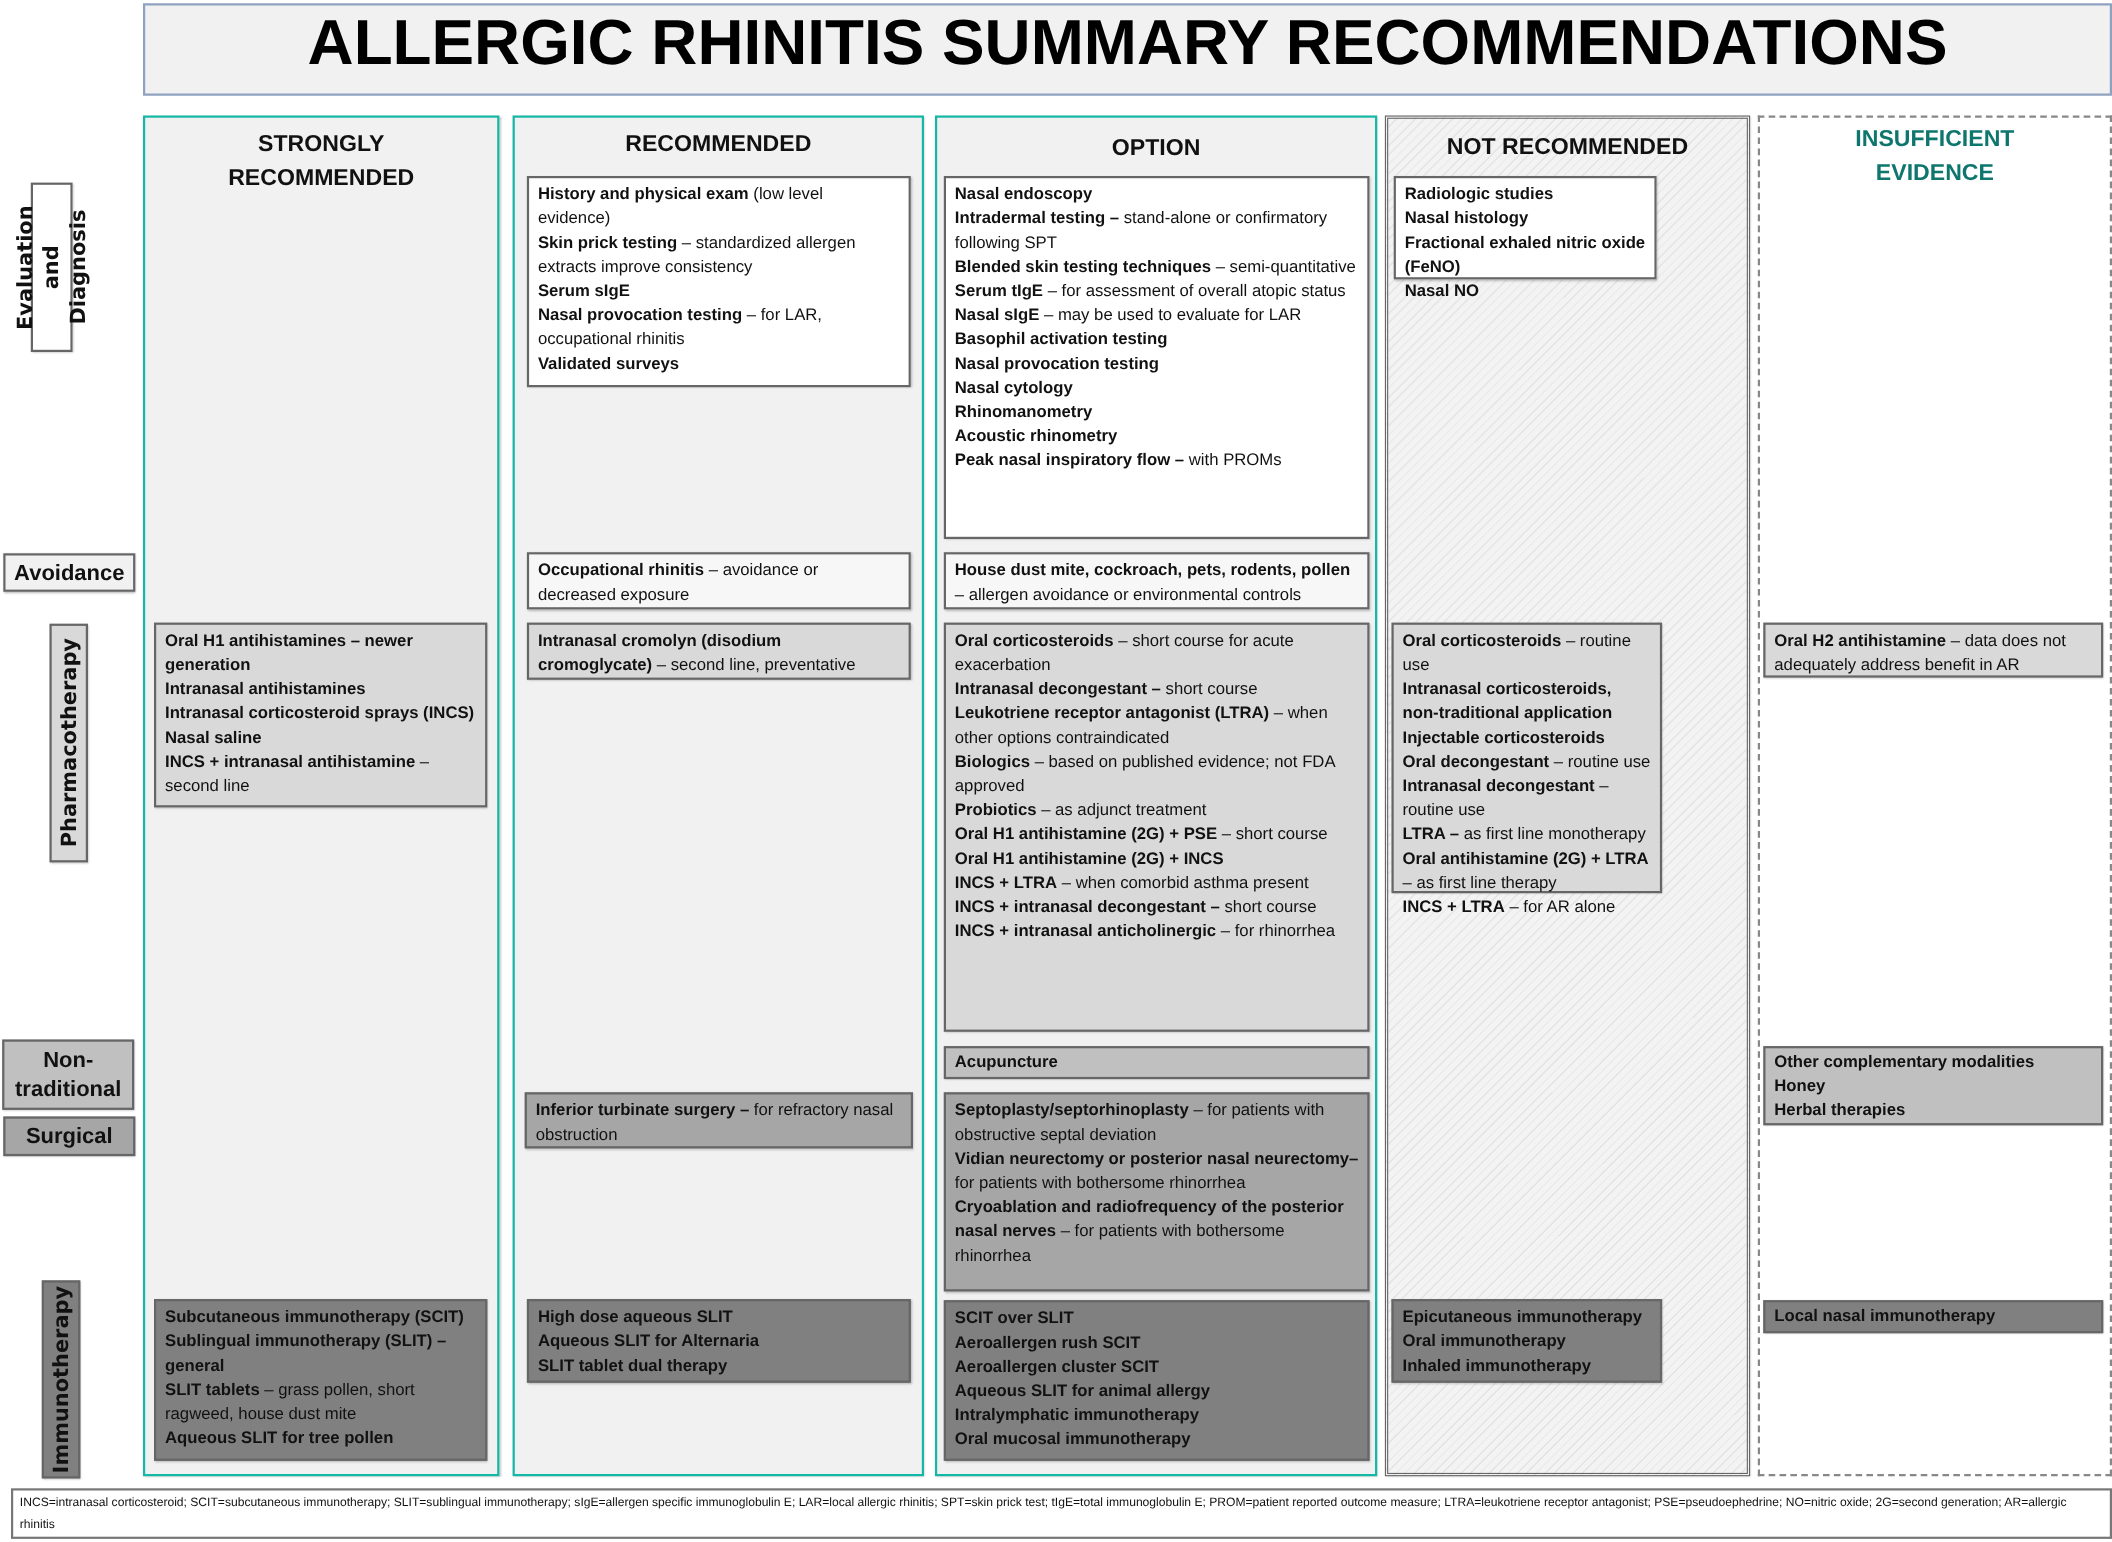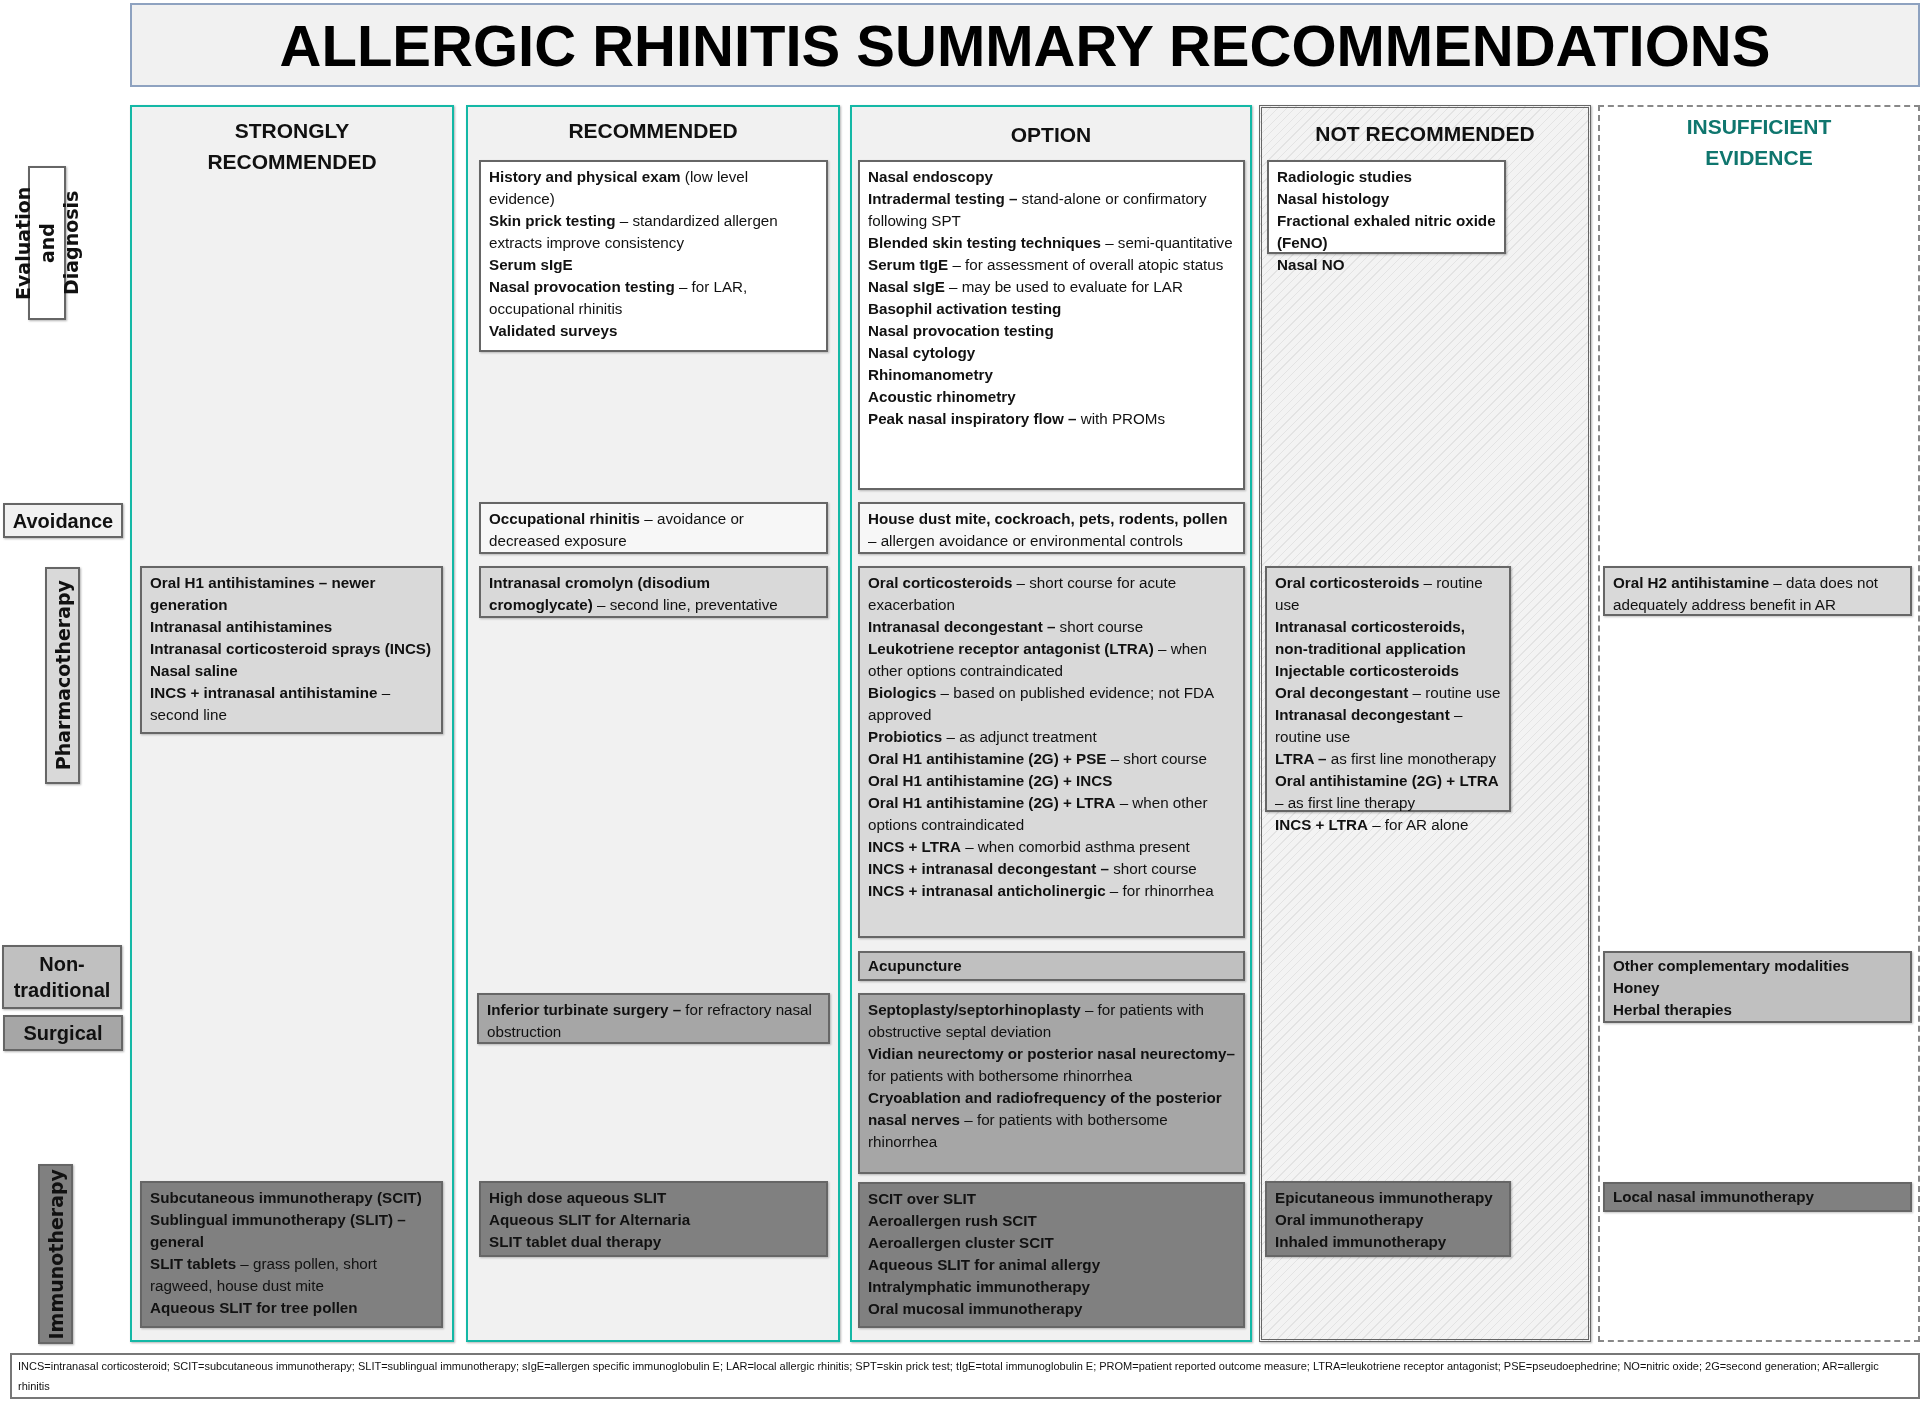--- a/index.html
+++ b/index.html
@@ -5,21 +5,21 @@
   html, body { margin:0; padding:0; }
   body {
     width:1920px; height:1402px; position:relative; background:#ffffff;
     font-family:"Liberation Sans", "DejaVu Sans", sans-serif; color:#111;
     overflow:hidden;
   }
   .abs { position:absolute; box-sizing:border-box; }
   .title-box {
     left:130px; top:3px; width:1790px; height:84px;
     background:#f1f1f1; border:2px solid #8ea2c0;
-    display:flex; align-items:center; justify-content:center;
+    display:flex; justify-content:center;
   }
   .title-text { font-size:58px; font-weight:bold; letter-spacing:0px; color:#000; }
 
   .col {
     top:105px; height:1237px; border:2px solid #14b8a6; background:#f1f1f1;
     box-shadow:1px 1px 2px rgba(0,0,0,0.3);
   }
   .col.notrec {
     background-color:#f3f3f3;
     background-image:repeating-linear-gradient(135deg, #f3f3f3 0px, #f3f3f3 5px, #e3e3e3 5px, #e3e3e3 6px);
@@ -144,21 +144,20 @@
     <span class="item"><b>Intranasal cromolyn (disodium cromoglycate)</b><span class="desc"> – second line, preventative</span></span>
   </div>
 <div class="abs box g1" style="left:858px; top:566px; width:387px; height:372px;">
     <span class="item"><b>Oral corticosteroids</b><span class="desc"> – short course for acute exacerbation</span></span>
     <span class="item"><b>Intranasal decongestant –</b><span class="desc"> short course</span></span>
     <span class="item"><b>Leukotriene receptor antagonist (LTRA)</b><span class="desc"> – when other options contraindicated</span></span>
     <span class="item"><b>Biologics</b><span class="desc"> – based on published evidence; not FDA approved</span></span>
     <span class="item"><b>Probiotics</b><span class="desc"> – as adjunct treatment</span></span>
     <span class="item"><b>Oral H1 antihistamine (2G) + PSE</b><span class="desc"> – short course</span></span>
     <span class="item"><b>Oral H1 antihistamine (2G) + INCS</b></span>
-    <span class="item"><b>Oral H1 antihistamine (2G) + LTRA</b><span class="desc"> – when other options contraindicated</span></span>
     <span class="item"><b>INCS + LTRA</b><span class="desc"> – when comorbid asthma present</span></span>
     <span class="item"><b>INCS + intranasal decongestant –</b><span class="desc"> short course</span></span>
     <span class="item"><b>INCS + intranasal anticholinergic</b><span class="desc"> – for rhinorrhea</span></span>
   </div>
 <div class="abs box g1" style="left:1265px; top:566px; width:246px; height:246px; ">
     <span class="item"><b>Oral corticosteroids</b><span class="desc"> –  routine use</span></span>
     <span class="item"><b>Intranasal corticosteroids, non-traditional application</b></span>
     <span class="item"><b>Injectable corticosteroids</b></span>
     <span class="item"><b>Oral decongestant</b><span class="desc"> – routine use</span></span>
     <span class="item"><b>Intranasal decongestant</b><span class="desc"> – routine use</span></span>

